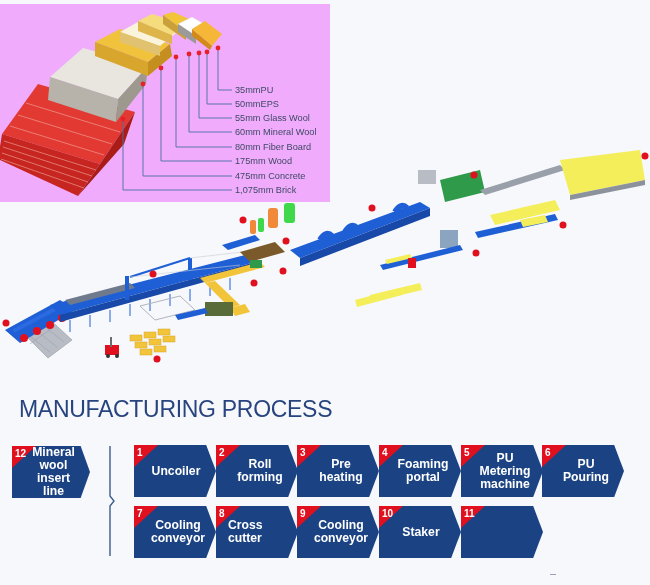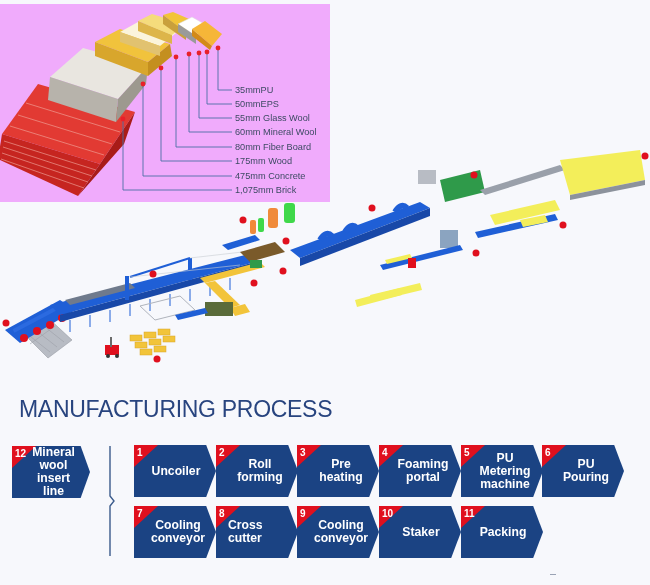--- a/index.html
+++ b/index.html
@@ -346,16 +346,15 @@
 <div class="step-card" style="left:379px;top:506px;">
   <div class="shape"></div>
     <div class="corner"></div>
   <span class="num">10</span>
   <span class="label">Staker</span>
 </div>
 <div class="step-card" style="left:461px;top:506px;">
   <div class="shape"></div>
     <div class="corner"></div>
   <span class="num">11</span>
-  <span class="label">Packing</span>
 </div>
 
 <div id="small-dash"></div>
 
 </body></html>

